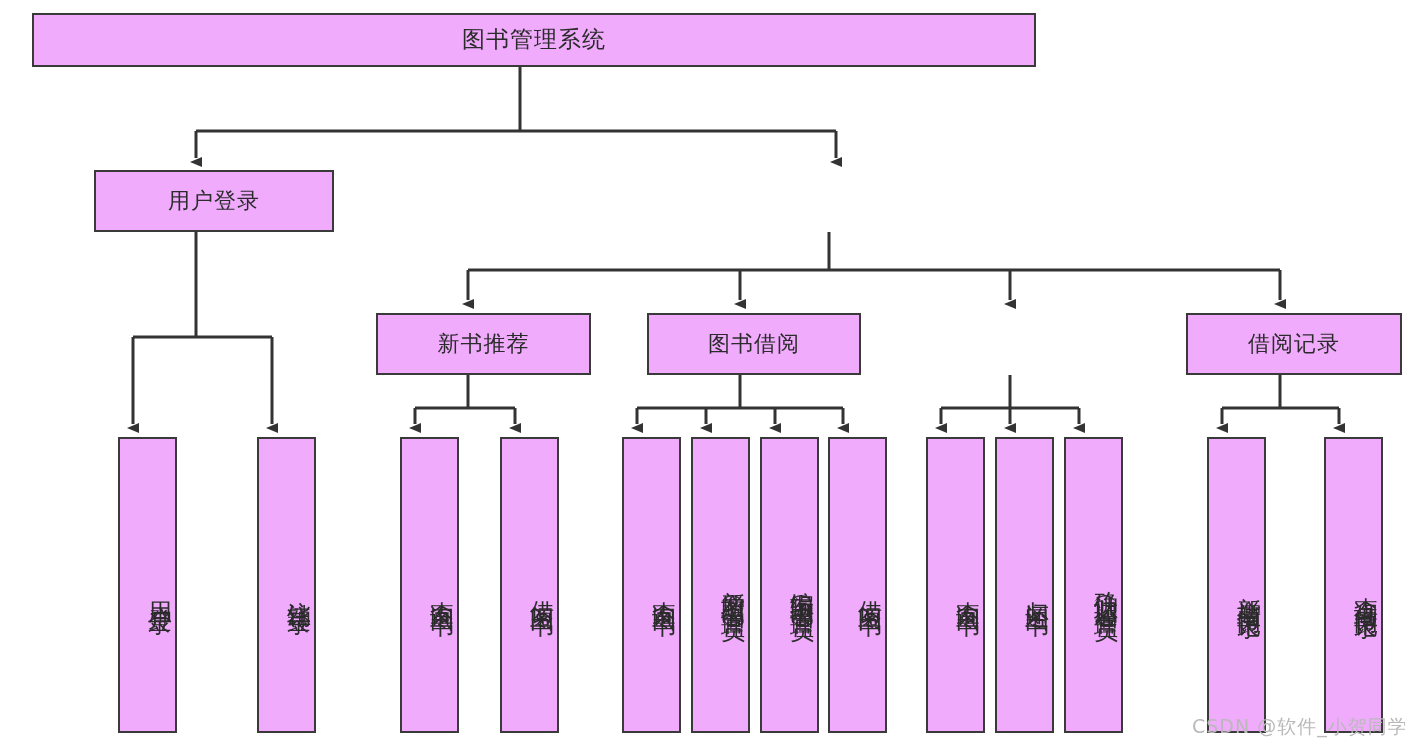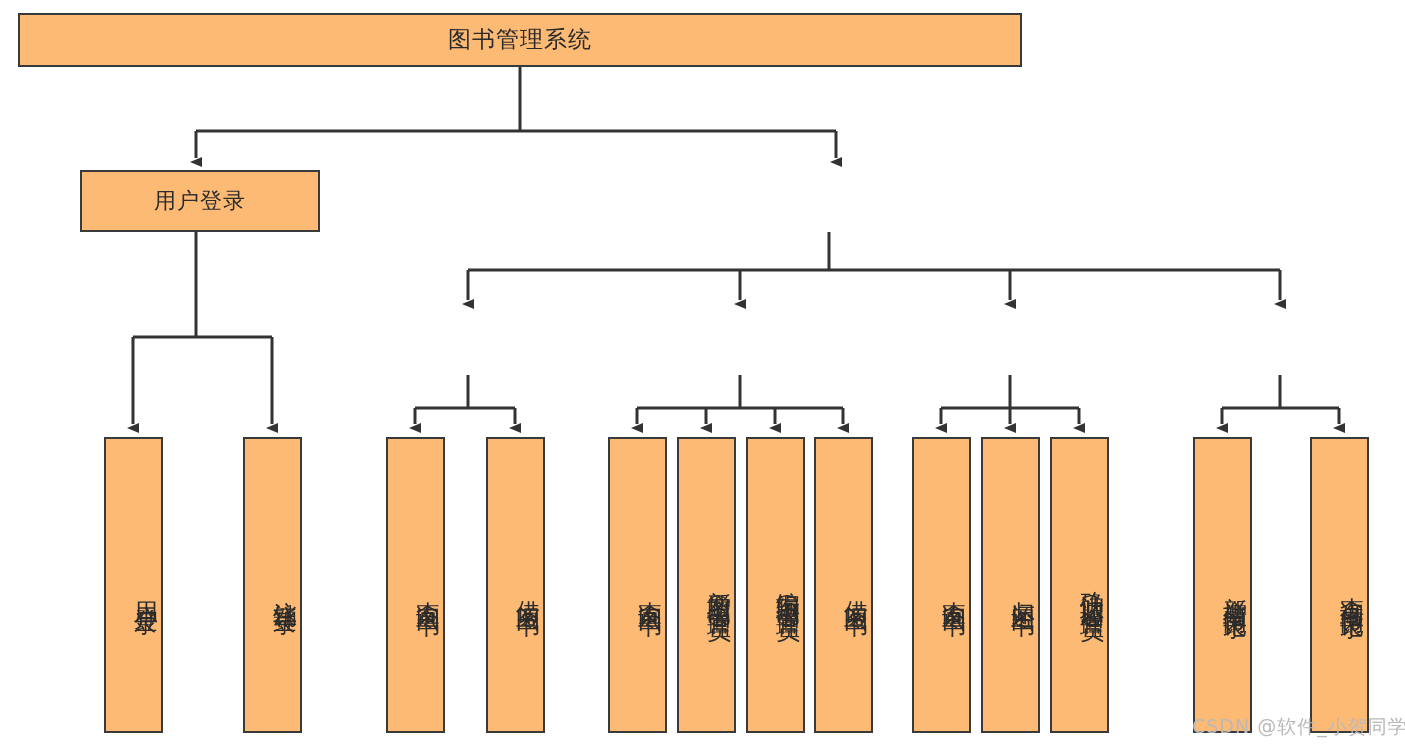--- a/index.html
+++ b/index.html
@@ -9,26 +9,27 @@
     background:#ffffff;
     font-family:"DejaVu Sans","Liberation Sans",sans-serif;
     overflow:hidden;
   }
   #canvas{position:relative;width:1405px;height:747px;}
   svg#wires{position:absolute;left:0;top:0;width:1405px;height:747px;}
 
   .node{
     position:absolute;
     box-sizing:border-box;
-    background:#fdba74;
+    background:#f0abfc;
     border:2px solid #3a3a3a;
     display:flex;
     align-items:center;
     justify-content:center;
     color:#2b2b2b;
+    margin-left:14px;
   }
   .node.h{
     font-size:22px;
     line-height:1.1;
     letter-spacing:1px;
   }
   .node.root{font-size:23px;}
   .node.v{
     writing-mode:vertical-rl;
     text-orientation:upright;
@@ -105,20 +106,23 @@
       <path d="M1222,408 L1339,408"></path>
       <path d="M1222,408 L1222,424" marker-end="url(#arrow)"></path>
       <path d="M1339,408 L1339,424" marker-end="url(#arrow)"></path>
     </g>
   </svg>
 
   <div class="node h root" style="left:18px;top:13px;width:1004px;height:54px;">图书管理系统</div>
 
   <div class="node h" style="left:80px;top:170px;width:240px;height:62px;">用户登录</div>
 
+  <div class="node h" style="left:362px;top:313px;width:215px;height:62px;">新书推荐</div>
+  <div class="node h" style="left:633px;top:313px;width:214px;height:62px;">图书借阅</div>
+  <div class="node h" style="left:1172px;top:313px;width:216px;height:62px;">借阅记录</div>
 
   <div class="node v" style="left:104px;top:437px;width:59px;height:296px;">
     <span class="vtext">用户登录</span>
   </div>
   <div class="node v" style="left:243px;top:437px;width:59px;height:296px;">
     <span class="vtext">注销登录</span>
   </div>
 
   <div class="node v" style="left:386px;top:437px;width:59px;height:296px;">
     <span class="vtext">查询图书</span>

